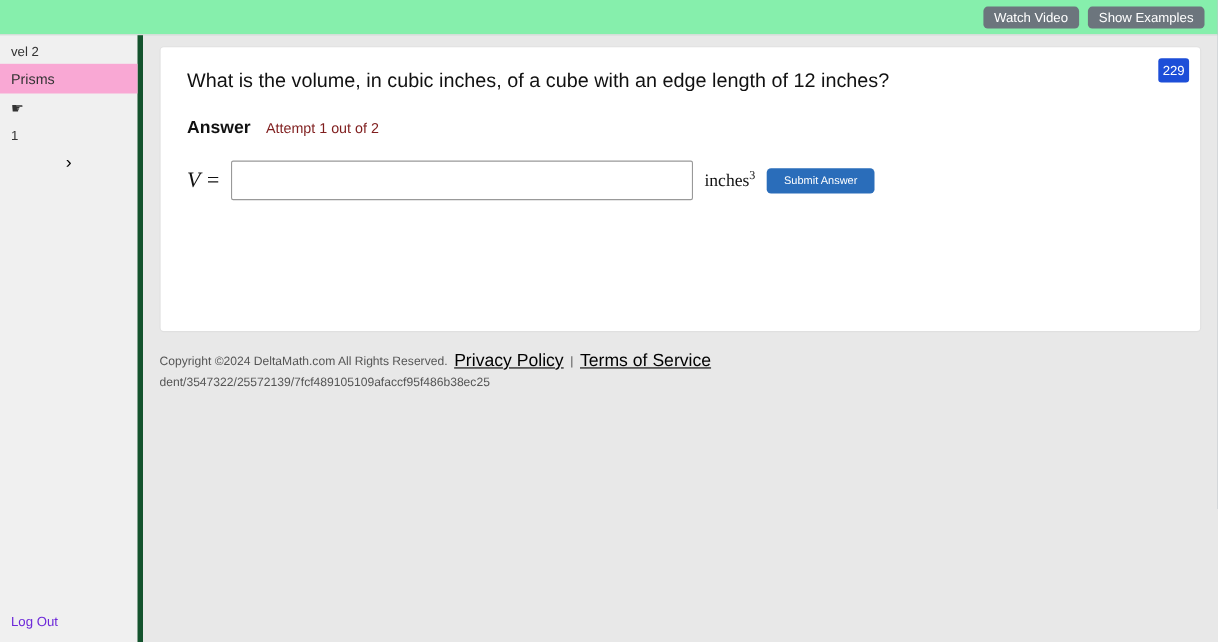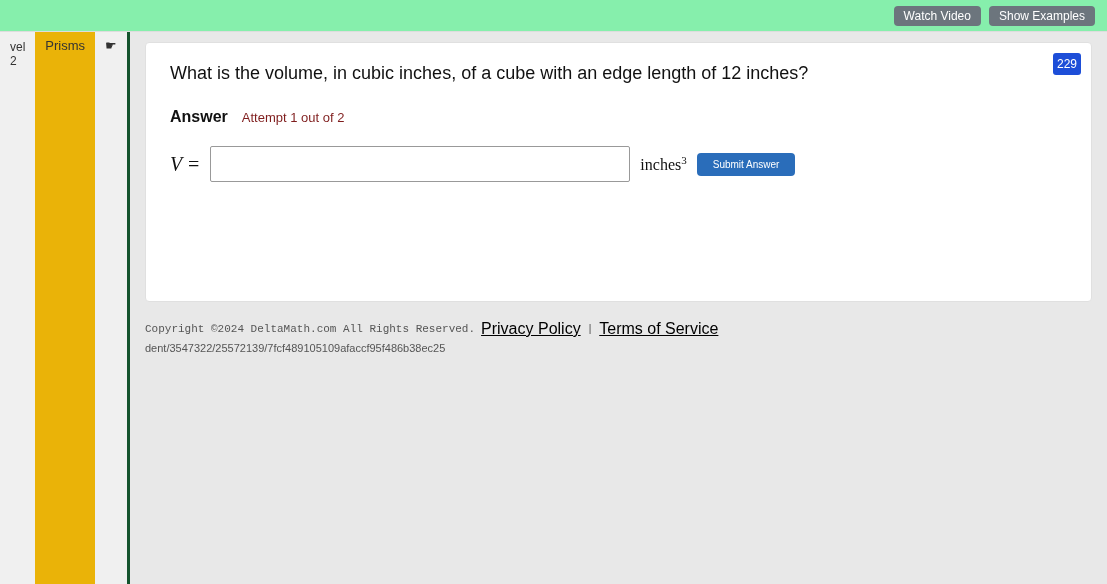--- a/index.html
+++ b/index.html
@@ -32,40 +32,41 @@
     }
 
     .layout {
       display: flex;
       height: calc(584px - 32px);
     }
 
     .sidebar {
       width: 130px;
       background: #f0f0f0;
-      border-right: 3px solid #14532d;
-      display: flex;
+      border-right: 5px solid #14532d;
+      display: flex;
+      flex-direction: column;
       padding: 0;
     }
 
     .sidebar-level {
       font-size: 12px;
       color: #333;
       padding: 8px 10px 4px 10px;
     }
 
     .sidebar-item {
       padding: 6px 10px;
       font-size: 13px;
       color: #333;
       cursor: pointer;
     }
 
     .sidebar-item.active {
-      background: #eab308;
+      background: #f9a8d4;
     }
 
     .sidebar-arrow {
       display: flex;
       align-items: center;
       justify-content: center;
       padding: 6px;
       cursor: pointer;
     }
 
@@ -171,21 +172,20 @@
     .footer-area {
       padding: 10px 0 0 0;
       display: flex;
       flex-direction: column;
       gap: 2px;
     }
 
     .footer-text {
       font-size: 11px;
       color: #555;
-      font-family: Liberation Mono, monospace;
     }
 
     .footer-link {
       color: #000000;
       text-decoration: underline;
       cursor: pointer;
     }
 
     .url-text {
       font-size: 11px;

